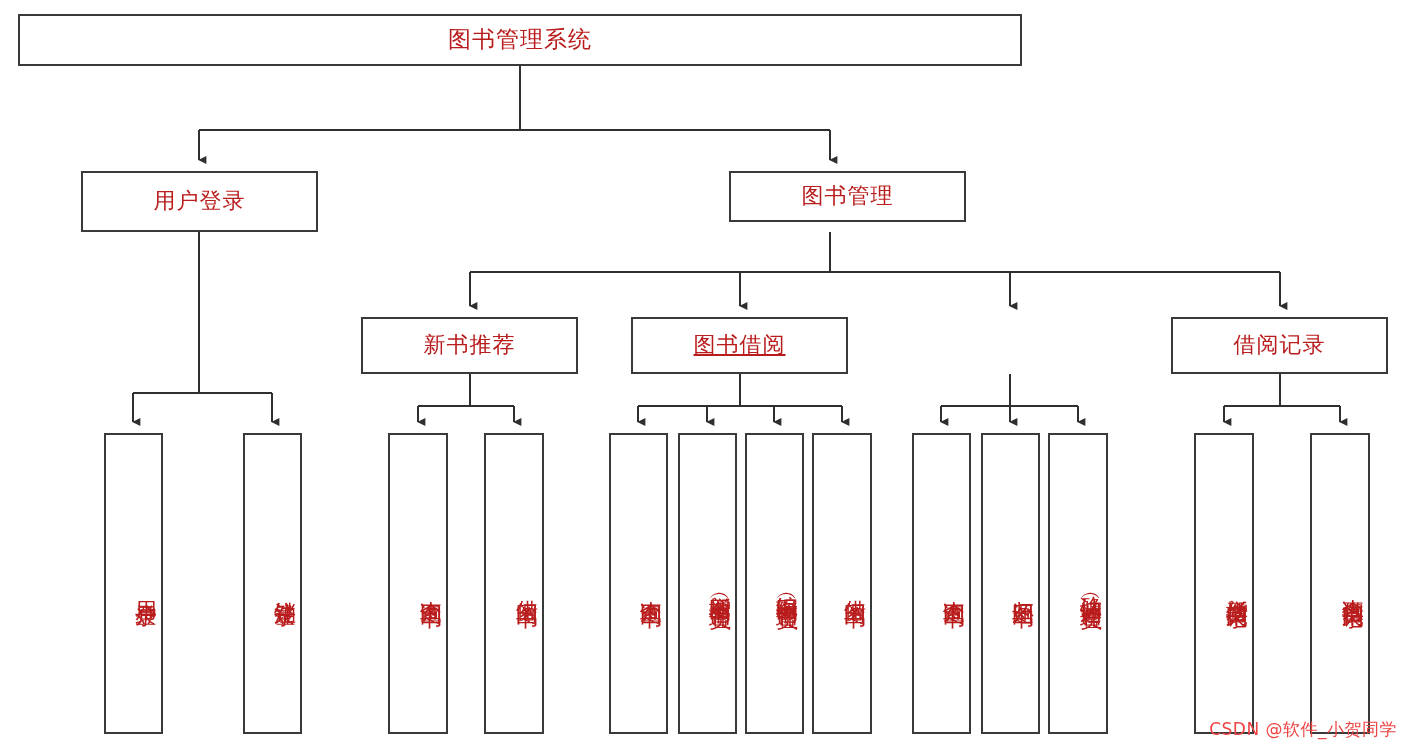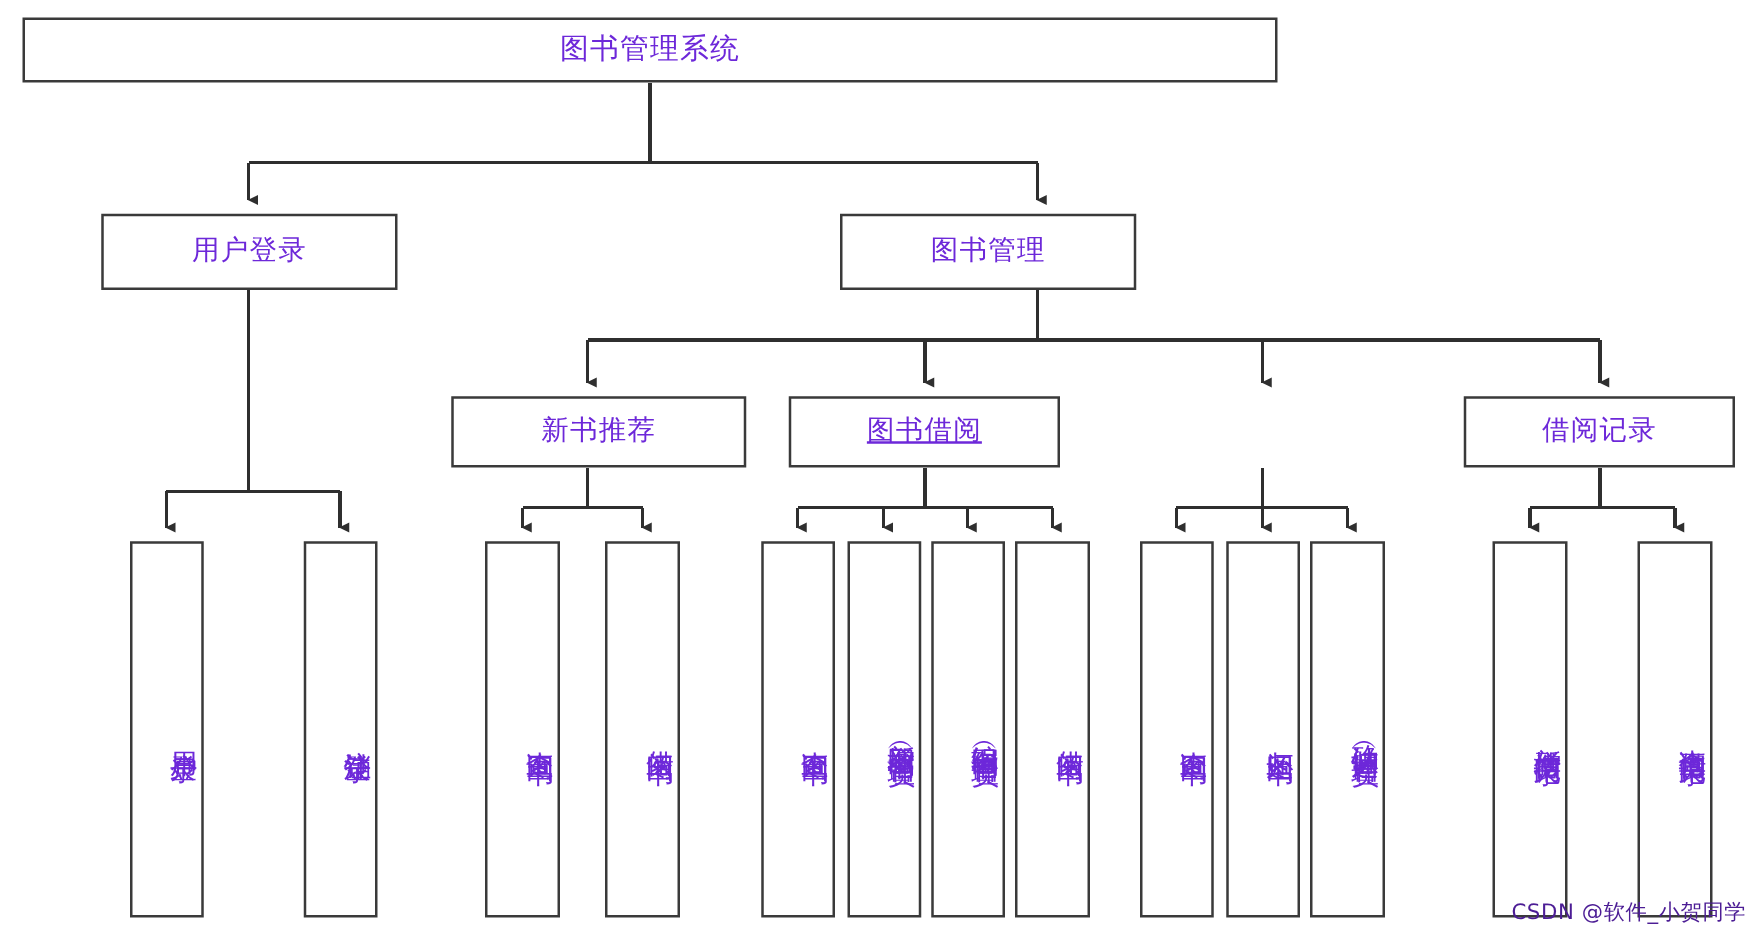--- a/index.html
+++ b/index.html
@@ -24,21 +24,21 @@
     pointer-events: none;
   }
   .node {
     position: absolute;
     box-sizing: border-box;
     border: 2px solid #3a3a3a;
     background: #ffffff;
     display: flex;
     align-items: center;
     justify-content: center;
-    color: #6d28d9;
+    color: #b91c1c;
   }
   .node.horiz {
     font-size: 22px;
     letter-spacing: 1px;
     line-height: 1.2;
   }
   .node.vert {
     writing-mode: vertical-rl;
     text-orientation: upright;
     font-size: 22px;
@@ -55,21 +55,21 @@
     white-space: nowrap;
   }
   #root-node {
     font-size: 23px;
   }
   #watermark {
     position: absolute;
     right: 8px;
     bottom: 6px;
     font-size: 17px;
-    color: #4c1d95;
+    color: #ef4444;
     letter-spacing: 0.5px;
     white-space: nowrap;
   }
 </style>
 </head>
 <body>
 
 <div id="canvas">
 
   <svg class="wires" viewBox="0 0 1405 747" xmlns="http://www.w3.org/2000/svg">
@@ -122,25 +122,25 @@
     </g>
   </svg>
 
   <div class="node horiz" id="root-node" style="left:18px; top:14px; width:1004px; height:52px;">
     <span>图书管理系统</span>
   </div>
 
   <div class="node horiz" style="left:81px; top:171px; width:237px; height:61px;">
     <span>用户登录</span>
   </div>
-  <div class="node horiz" style="left:672px; top:171px; width:237px; height:61px;">
+  <div class="node horiz" style="left:729px; top:171px; width:237px; height:51px;">
     <span>图书管理</span>
   </div>
 
-  <div class="node horiz" style="left:361px; top:317px; width:236px; height:57px;">
+  <div class="node horiz" style="left:361px; top:317px; width:217px; height:57px;">
     <span>新书推荐</span>
   </div>
   <div class="node horiz" style="left:631px; top:317px; width:217px; height:57px;text-decoration:underline;">
     <span>图书借阅</span>
   </div>
   <div class="node horiz" style="left:1171px; top:317px; width:217px; height:57px;">
     <span>借阅记录</span>
   </div>
 
   <div class="node vert" style="left:104px; top:433px; width:59px; height:301px;">

